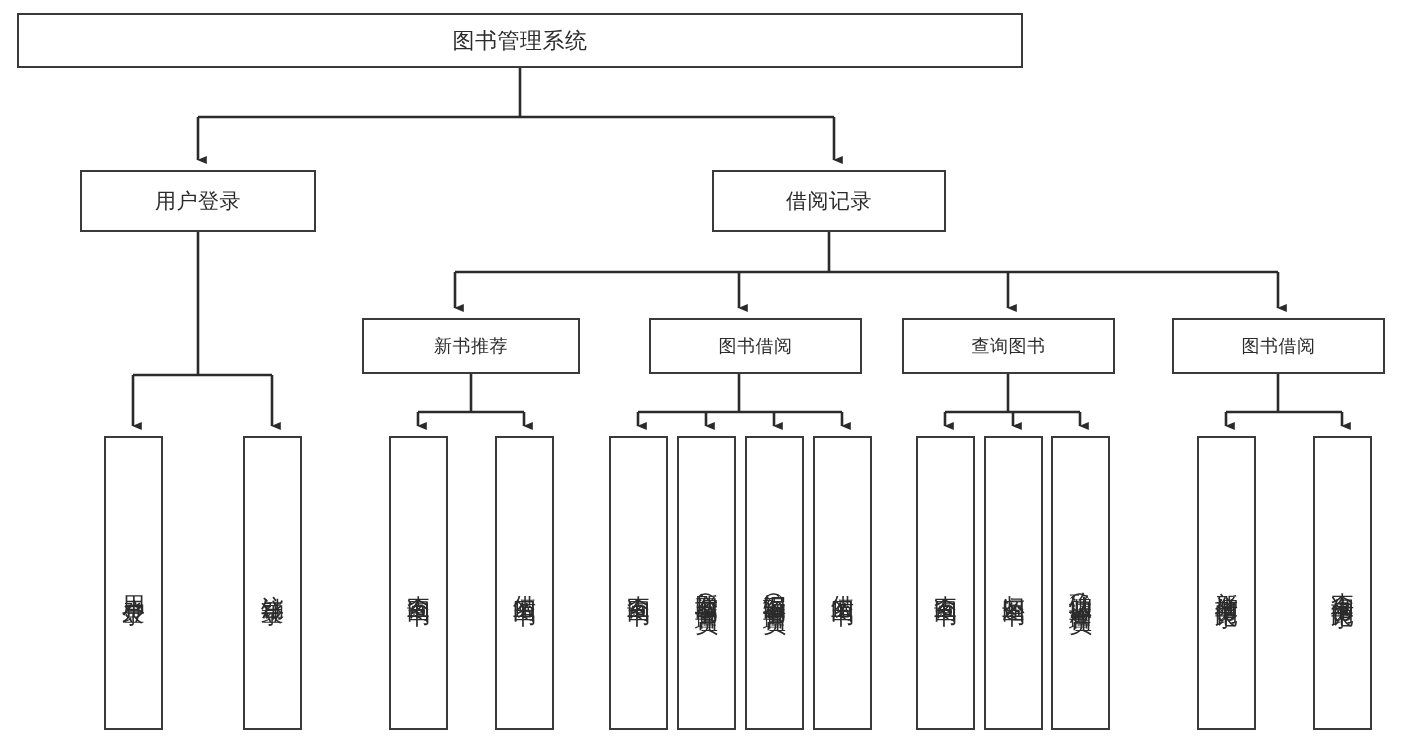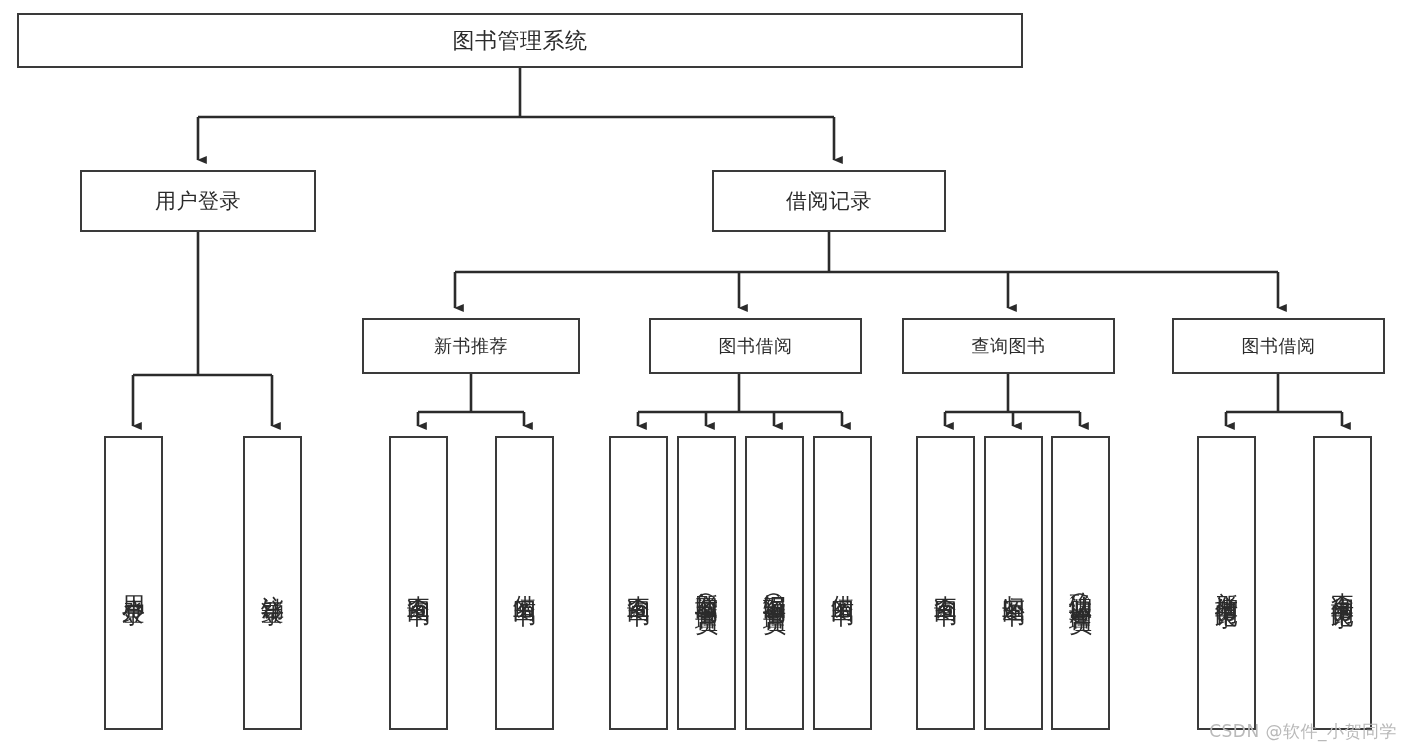--- a/index.html
+++ b/index.html
@@ -200,15 +200,14 @@
     <span class="lbl">确认归还（管理员）</span>
   </div>
 
   <div class="node leaf" style="left:1197px;">
     <span class="lbl">新增借阅记录</span>
   </div>
   <div class="node leaf" style="left:1313px;">
     <span class="lbl">查询借阅记录</span>
   </div>
 
-  <div class="watermark">CSDN @软件_小贺同学</div>
 
 </div>
 
 </body></html>

